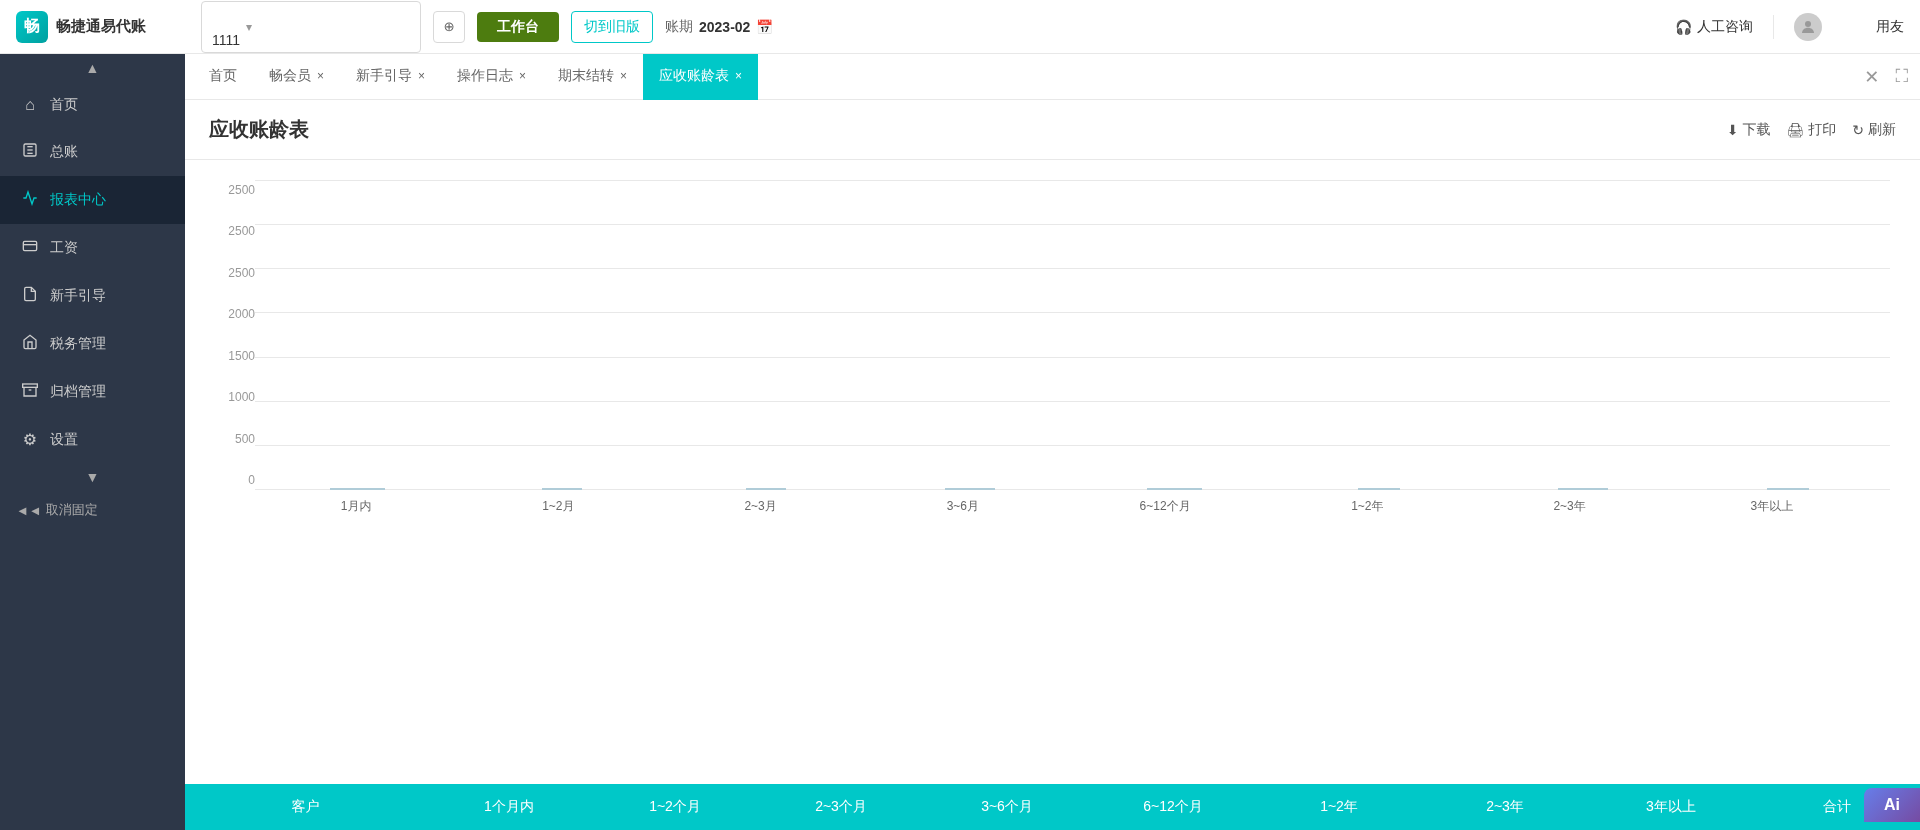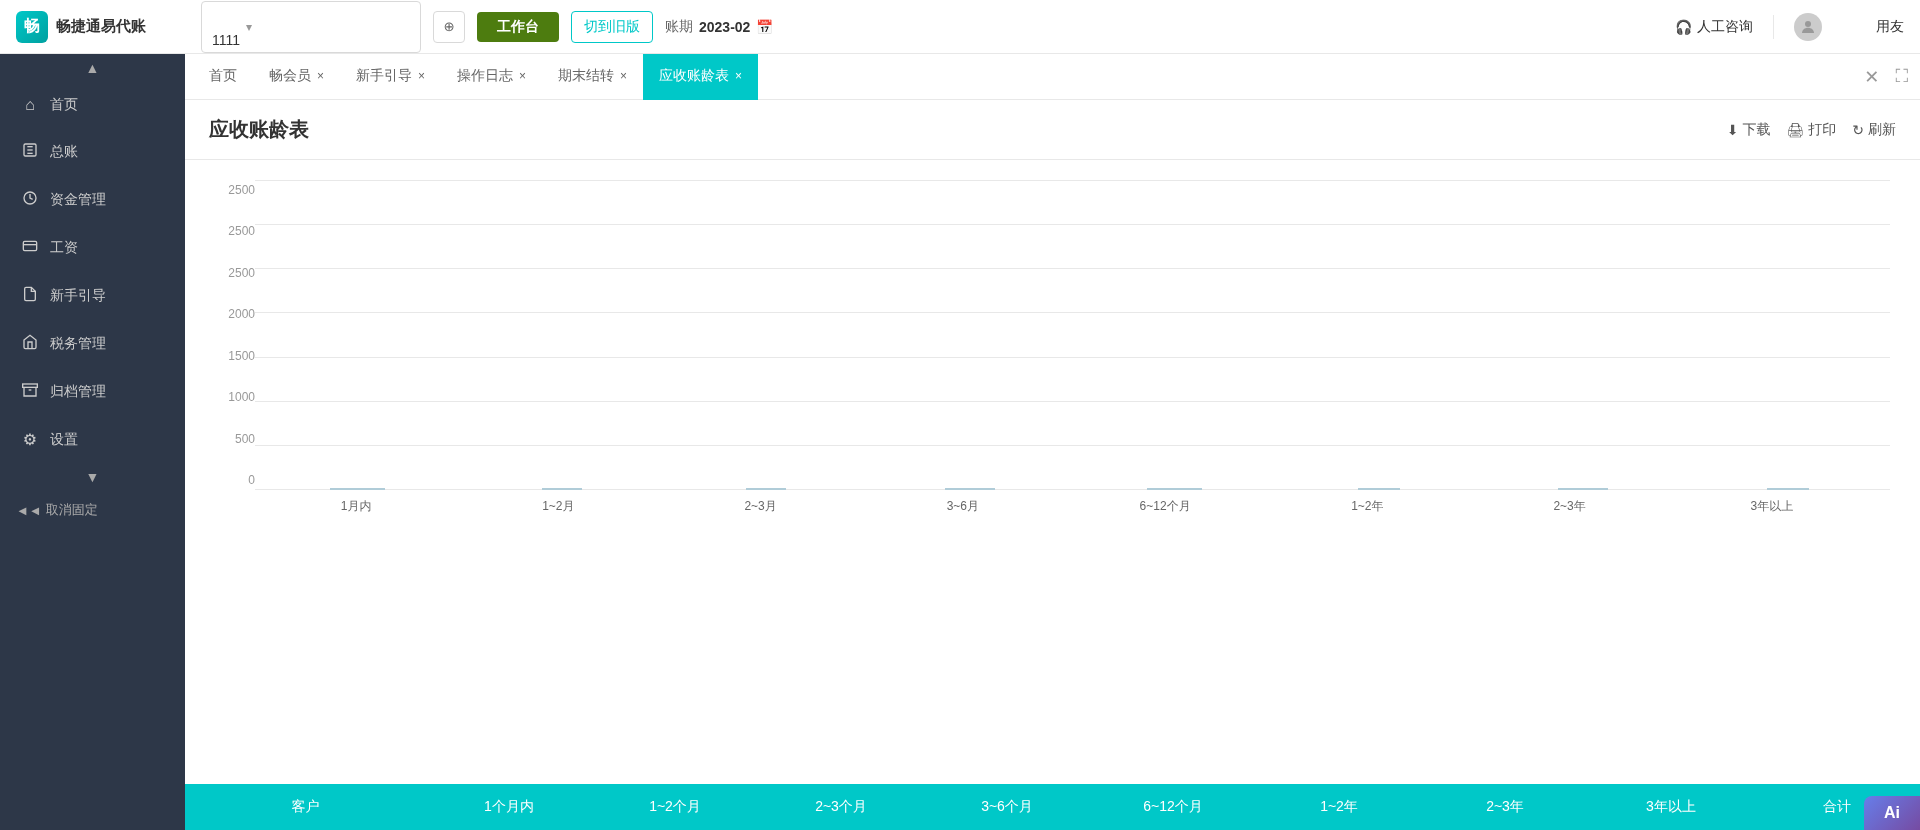--- a/index.html
+++ b/index.html
@@ -240,21 +240,21 @@
       font-size: 14px;
     }
     .table-col {
       flex: 1; text-align: center; padding: 0 8px;
     }
     .table-col.wide { flex: 1.5; }
 
     
     .ai-badge {
       position: fixed;
-      bottom: 0; right: 0;
+      bottom: 8px; right: 0;
       background: linear-gradient(135deg, #667eea, #764ba2);
       color: white;
       padding: 8px 20px;
       font-size: 16px; font-weight: bold;
       border-radius: 8px 0 0 0;
     }
 
     .divider { width: 1px; height: 24px; background: #e8e8e8; margin: 0 4px; }
   </style>
 </head>
@@ -314,28 +314,27 @@
       <span class="icon">
         <svg width="16" height="16" viewBox="0 0 24 24" fill="none" stroke="#ccc" stroke-width="2">
             <rect x="3" y="3" width="18" height="18" rx="2"></rect>
             <line x1="8" y1="7" x2="16" y2="7"></line>
             <line x1="8" y1="12" x2="16" y2="12"></line>
             <line x1="8" y1="17" x2="16" y2="17"></line>
           </svg>
       </span>
       <span>总账</span>
     </div>
-    <div class="sidebar-item">
+    <div class="sidebar-item active">
       <span class="icon">
-        <svg width="16" height="16" viewBox="0 0 24 24" fill="none" stroke="#ccc" stroke-width="2">
-            <circle cx="12" cy="12" r="9"></circle>
-            <path d="M12 6v6l4 2"></path>
+        <svg width="16" height="16" viewBox="0 0 24 24" fill="none" stroke="#00c8c8" stroke-width="2">
+            <polyline points="22 12 18 12 15 21 9 3 6 12 2 12"></polyline>
           </svg>
       </span>
-      <span>资金管理</span>
+      <span>报表中心</span>
     </div>
     <div class="sidebar-item">
       <span class="icon">
         <svg width="16" height="16" viewBox="0 0 24 24" fill="none" stroke="#ccc" stroke-width="2">
             <rect x="2" y="5" width="20" height="14" rx="2"></rect>
             <line x1="2" y1="10" x2="22" y2="10"></line>
           </svg>
       </span>
       <span>工资</span>
     </div>

